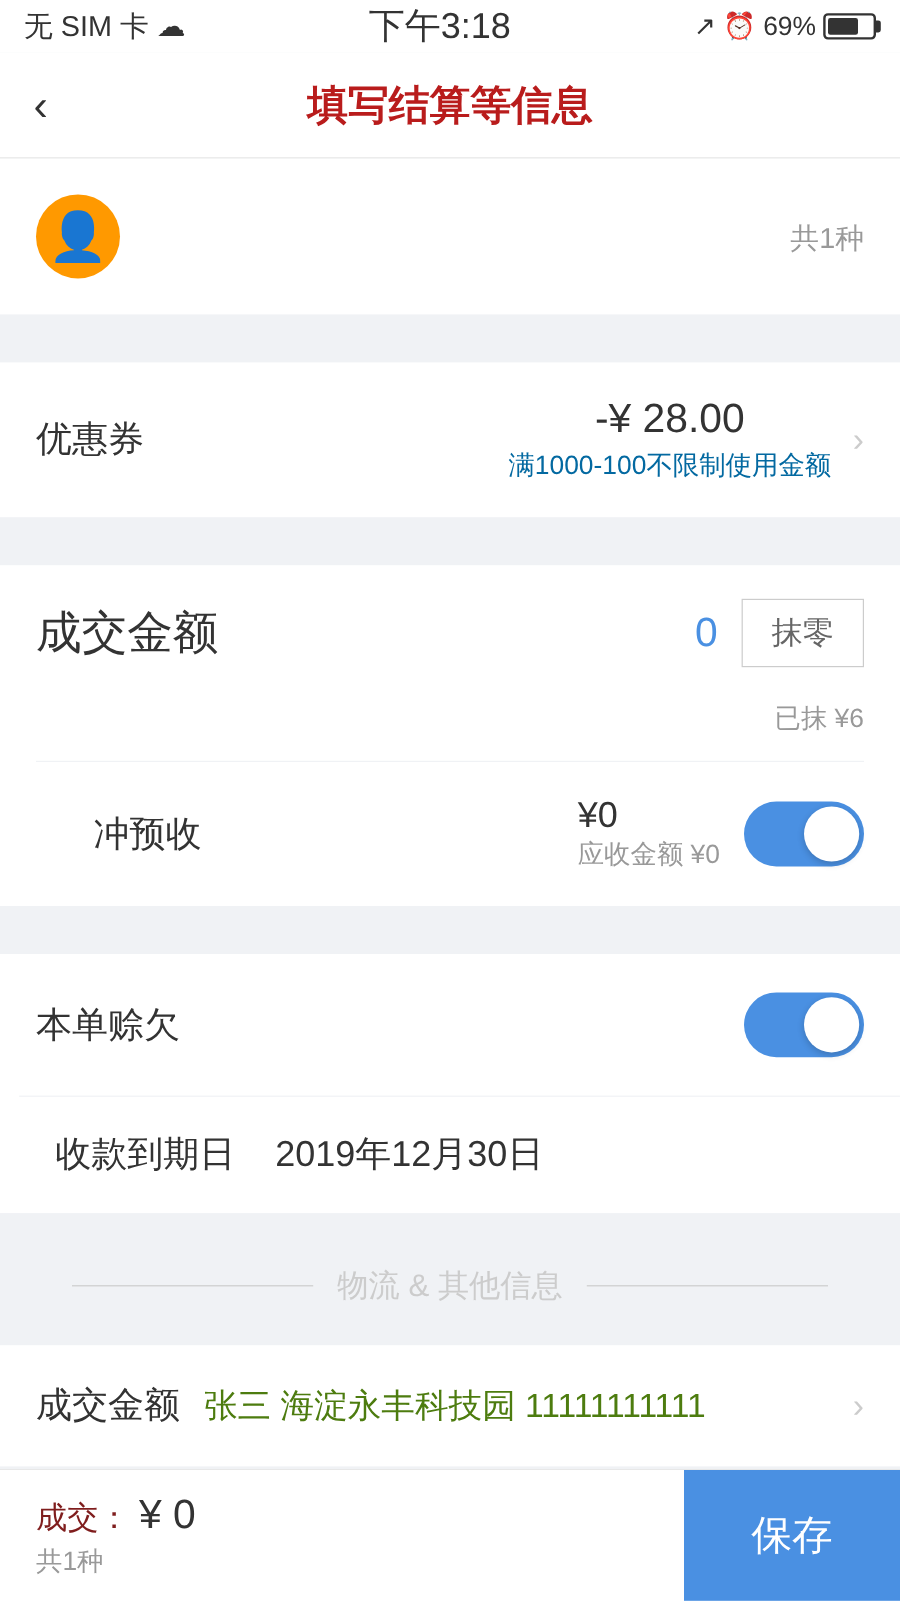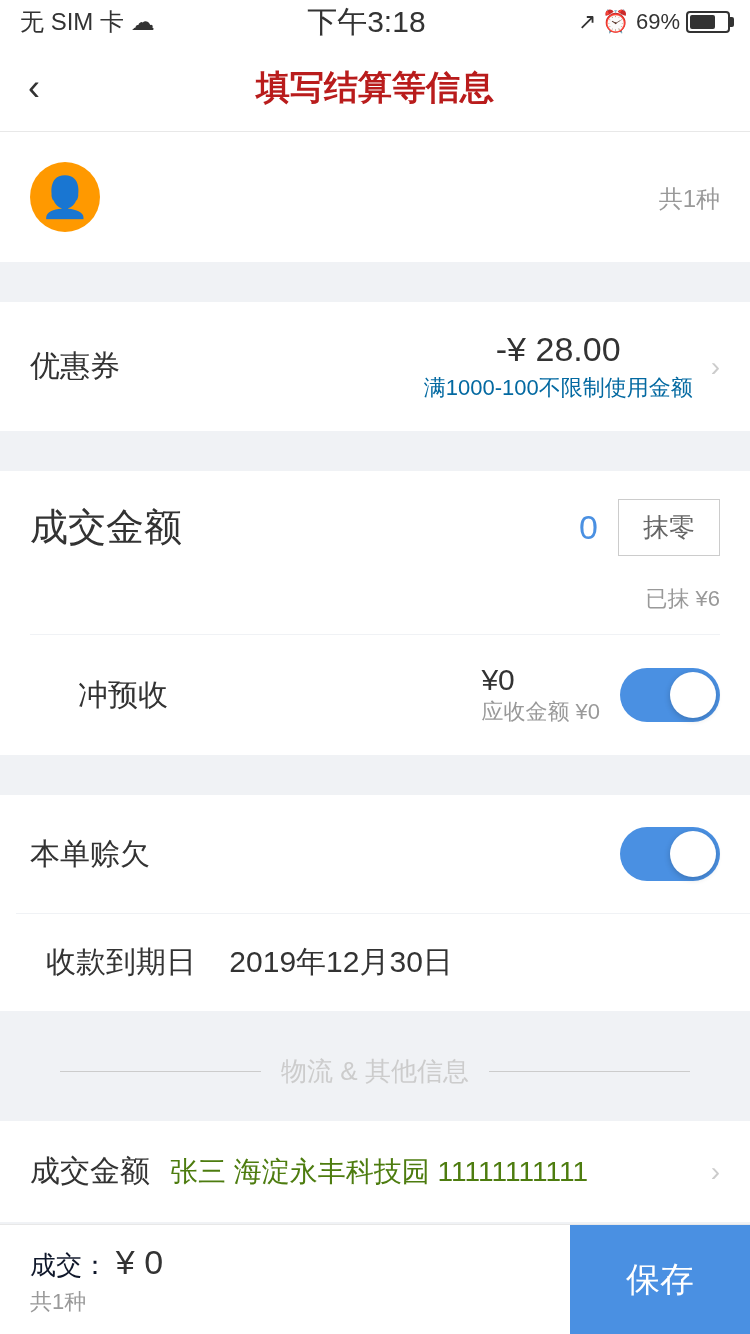--- a/index.html
+++ b/index.html
@@ -183,21 +183,21 @@
       height: 110px;
       background: #fff;
       display: flex;
       border-top: 1px solid #e8e8e8;
     }
     .bottom-info {
       flex: 1;
       display: flex; flex-direction: column; justify-content: center;
       padding-left: 30px;
     }
-    .bottom-deal { font-size: 26px; color: #0f172a; }
+    .bottom-deal { font-size: 26px; color: #7f1d1d; }
     .bottom-amount { font-size: 34px; color: #333; font-weight: 500; display: inline; }
     .bottom-count { font-size: 22px; color: #999; margin-top: 4px; }
     .bottom-btn {
       width: 180px; height: 100%;
       display: flex; align-items: center; justify-content: center;
       font-size: 34px; color: #fff; font-weight: 500; cursor: pointer;
     }
     .btn-hold { background: #f5a623; }
     .btn-save { background: #4a90e2; }
 

